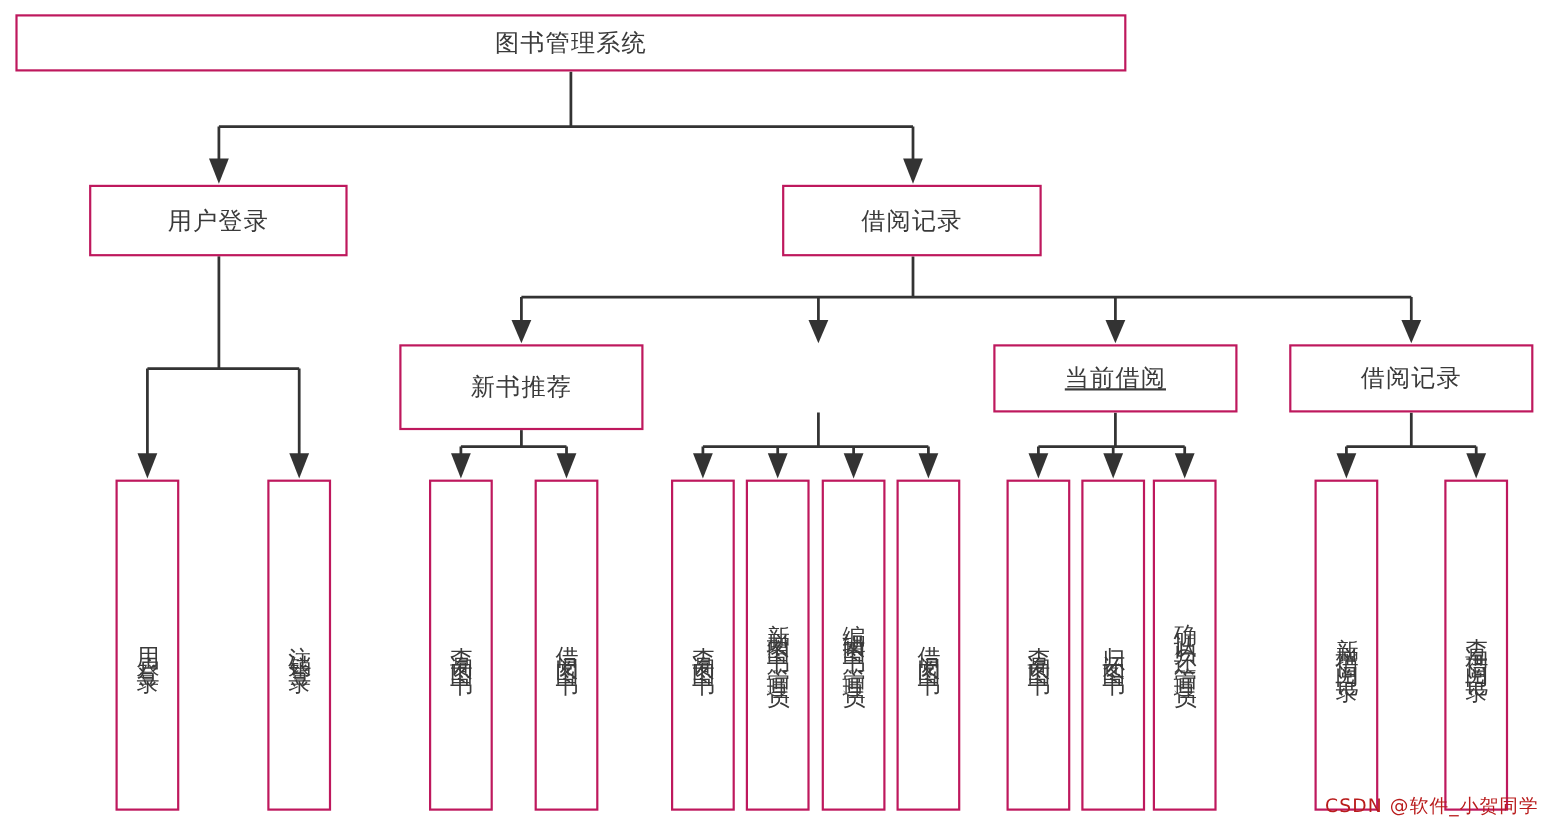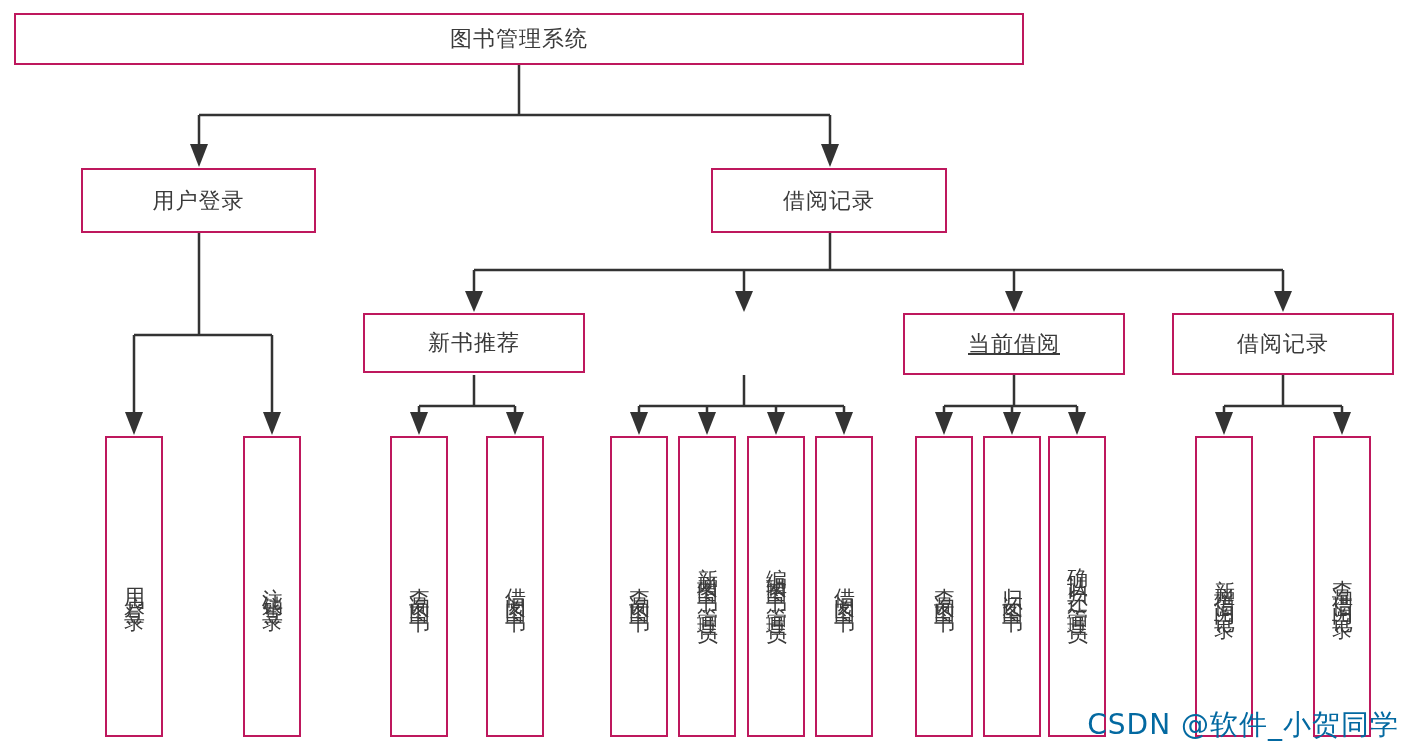--- a/index.html
+++ b/index.html
@@ -34,22 +34,22 @@
     writing-mode: vertical-rl;
     text-orientation: mixed;
     letter-spacing: 8px;
     line-height: 1;
     white-space: nowrap;
   }
   .watermark {
     position: absolute;
     right: 6px;
     bottom: 3px;
-    font-size: 28px;
-    color: #0369a1;
+    font-size: 17px;
+    color: #b91c1c;
     letter-spacing: 1px;
   }
 </style>
 </head>
 <body>
 
 <div class="stage">
 
   <svg class="connectors" width="1405" height="747" viewBox="0 0 1405 747" aria-hidden="true">
     <path fill="none" stroke="#333333" stroke-width="2.5" d="
@@ -113,21 +113,21 @@
     <span>图书管理系统</span>
   </div>
 
   <div class="box" style="left:81px; top:168px; width:235px; height:65px;">
     <span>用户登录</span>
   </div>
   <div class="box" style="left:711px; top:168px; width:236px; height:65px;">
     <span>借阅记录</span>
   </div>
 
-  <div class="box" style="left:363px; top:313px; width:222px; height:60px;">
+  <div class="box" style="left:363px; top:313px; width:222px; height:78px;">
     <span>新书推荐</span>
   </div>
   <div class="box" style="left:903px; top:313px; width:222px; height:62px;text-decoration:underline;">
     <span>当前借阅</span>
   </div>
   <div class="box" style="left:1172px; top:313px; width:222px; height:62px;">
     <span>借阅记录</span>
   </div>
 
   <div class="box leaf" style="left:105px; top:436px; width:58px; height:301px;">

